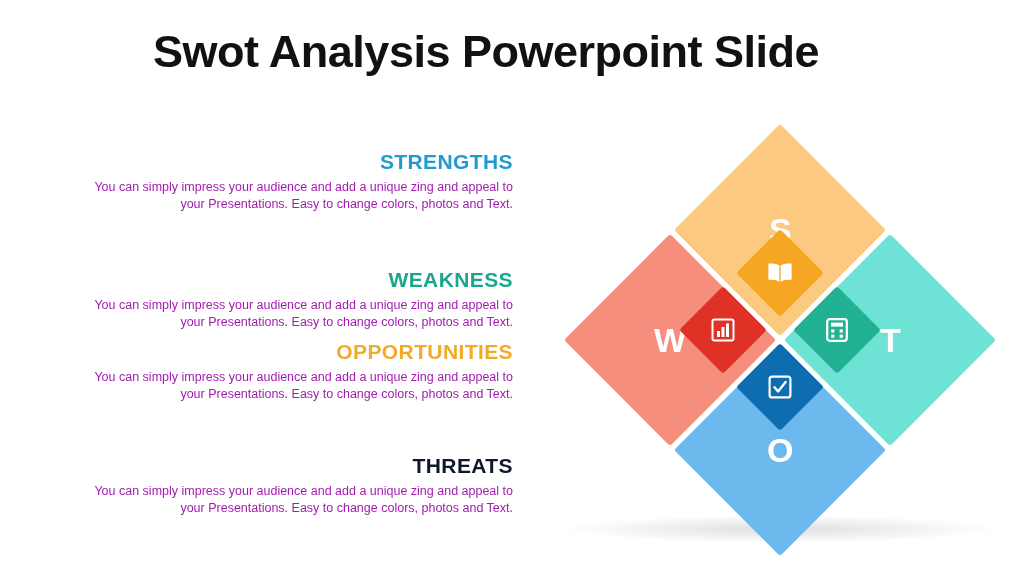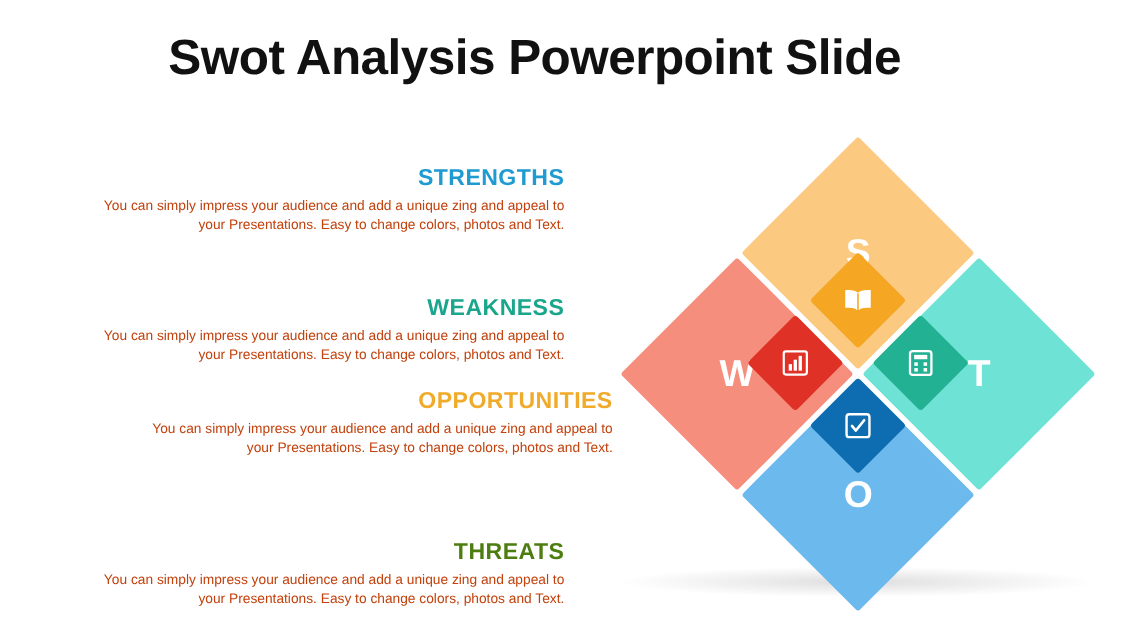--- a/index.html
+++ b/index.html
@@ -44,26 +44,26 @@
   }
   .tb-heading {
     font-size: 21px;
     font-weight: bold;
     letter-spacing: 0.4px;
     margin-bottom: 5px;
   }
   .tb-body {
     font-size: 12.5px;
     line-height: 1.38;
-    color: #c2410c;
+    color: #a21caf;
   }
 
   #block-strengths      { top: 150px; }
   #block-weakness       { top: 268px; }
-  #block-opportunities  { top: 353px; margin-left: 44px; }
+  #block-opportunities  { top: 340px; }
   #block-threats        { top: 454px; }
 
   
   #diagram {
     position: absolute;
     left: 580px;
     top: 140px;
     width: 400px;
     height: 390px;
   }
@@ -134,21 +134,21 @@
     <div class="tb-heading" style="color:#1aa68c;">WEAKNESS</div>
     <div class="tb-body">You can simply impress your audience and add a unique zing and appeal to your Presentations. Easy to change colors, photos and Text.</div>
   </div>
 
   <div class="text-block" id="block-opportunities">
     <div class="tb-heading" style="color:#f0ab2b;">OPPORTUNITIES</div>
     <div class="tb-body">You can simply impress your audience and add a unique zing and appeal to your Presentations. Easy to change colors, photos and Text.</div>
   </div>
 
   <div class="text-block" id="block-threats">
-    <div class="tb-heading" style="color:#4d7c0f;margin-top:36px;">THREATS</div>
+    <div class="tb-heading" style="color:#0f172a;">THREATS</div>
     <div class="tb-body">You can simply impress your audience and add a unique zing and appeal to your Presentations. Easy to change colors, photos and Text.</div>
   </div>
 
   <div class="shadow-ellipse"></div>
 
   <div id="diagram">
 
     <div class="diamond big" id="d-s">
       <span class="dlabel">S</span>
     </div>

